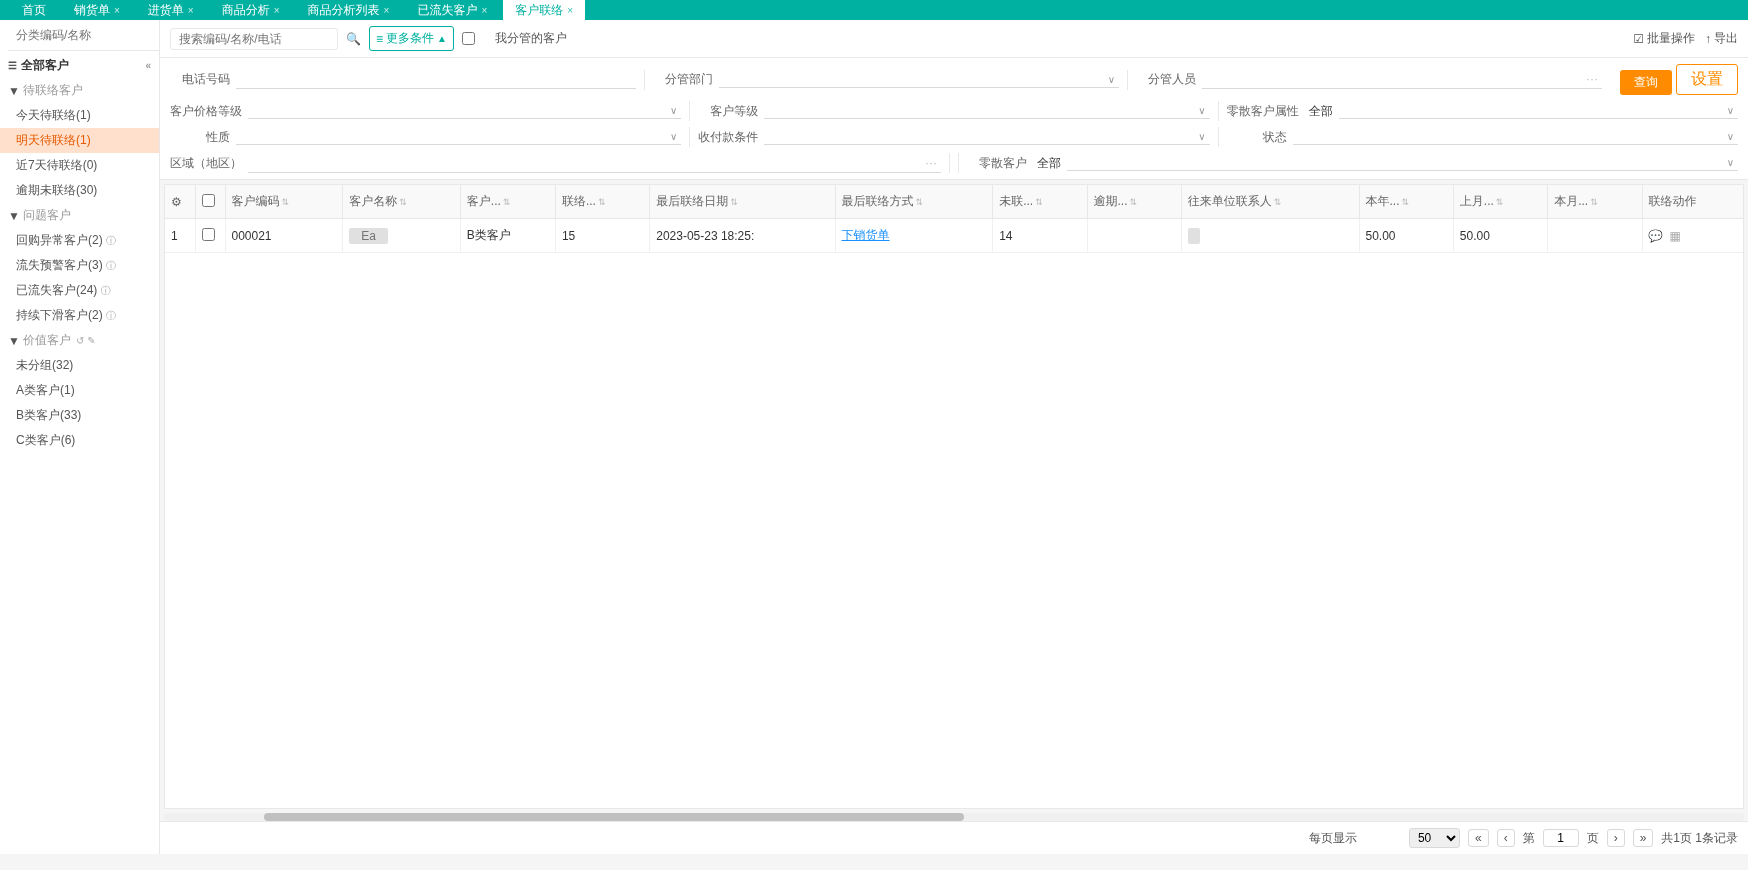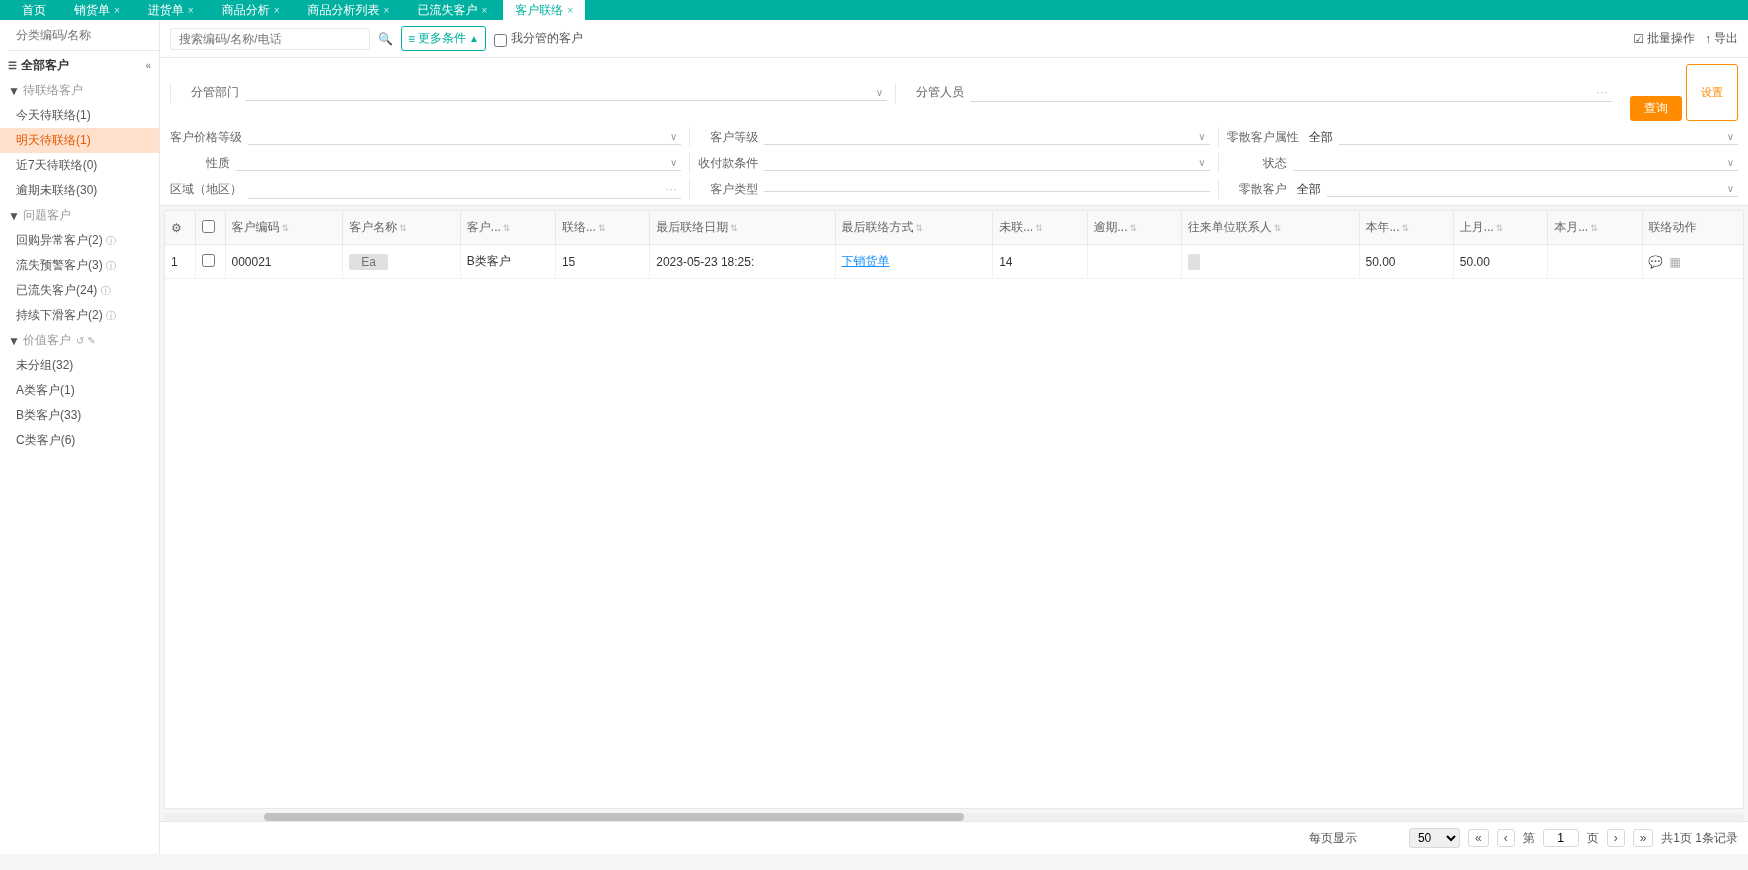--- a/index.html
+++ b/index.html
@@ -115,39 +115,39 @@
       padding: 6px 10px;
       display: flex;
       align-items: center;
       gap: 8px;
       border-bottom: 1px solid #e8e8e8;
     }
     .filter-search-input {
       border: 1px solid #e8e8e8;
       border-radius: 3px;
       padding: 3px 8px;
-      width: 200px;
+      width: 168px;
       outline: none;
       color: #0f766e;
     }
     .filter-btn {
       display: flex;
       align-items: center;
       gap: 3px;
       color: #00b0a0;
       cursor: pointer;
       padding: 3px 6px;
       border: 1px solid #00b0a0;
       border-radius: 3px;
       background: #fff;
     }
     .filter-checkbox-label {
       display: flex;
-      align-items: flex-end;
-      gap: 4px;
+      align-items: center;
+      gap: 20px;
       color: #555;
       cursor: pointer;
     }
     .filter-right-actions {
       margin-left: auto;
       display: flex;
       align-items: center;
       gap: 10px;
     }
     .action-btn {
@@ -210,23 +210,23 @@
       border-radius: 3px;
       padding: 4px 14px;
       cursor: pointer;
       font-size: 12px;
     }
     .set-btn {
       background: #fff;
       color: #ff8c00;
       border: 1px solid #ff8c00;
       border-radius: 3px;
-      padding: 20px 14px;
-      cursor: pointer;
-      font-size: 11px;
+      padding: 4px 14px;
+      cursor: pointer;
+      font-size: 16px;
     }
     .filter-actions-col {
       display: flex;
       flex-direction: row;
       gap: 4px;
       align-items: flex-end;
     }
 
     
     .table-container {
@@ -449,20 +449,24 @@
         </div>
         <div class="action-btn">
           <span>↑</span>
           <span>导出</span>
         </div>
       </div>
     </div>
 
     <div class="advanced-filter">
       <div class="filter-row">
+        <div class="filter-field">
+          <span class="filter-label">电话号码</span>
+          <input class="filter-input" type="text" style="width: 300px;">
+        </div>
         <div class="filter-divider"></div>
         <div class="filter-field">
           <span class="filter-label">分管部门</span>
           <div class="filter-select" style="width:280px;">
             <span class="chevron">∨</span>
           </div>
         </div>
         <div class="filter-divider"></div>
         <div class="filter-field">
           <span class="filter-label">分管人员</span>
@@ -521,24 +525,20 @@
         </div>
       </div>
       <div class="filter-row">
         <div class="filter-field">
           <span class="filter-label">区域（地区）</span>
           <div class="filter-select" style="width:250px;">
             <span style="color:#bbb;">···</span>
           </div>
         </div>
         <div class="filter-divider"></div>
-        <div class="filter-field">
-          <span class="filter-label">客户类型</span>
-          <div class="filter-select" style="width:310px;"></div>
-        </div>
         <div class="filter-divider"></div>
         <div class="filter-field">
           <span class="filter-label">零散客户</span>
           <span style="margin-left:4px;color:#333;">全部</span>
           <div class="filter-select" style="width:100px;">
             <span class="chevron">∨</span>
           </div>
         </div>
       </div>
     </div>

